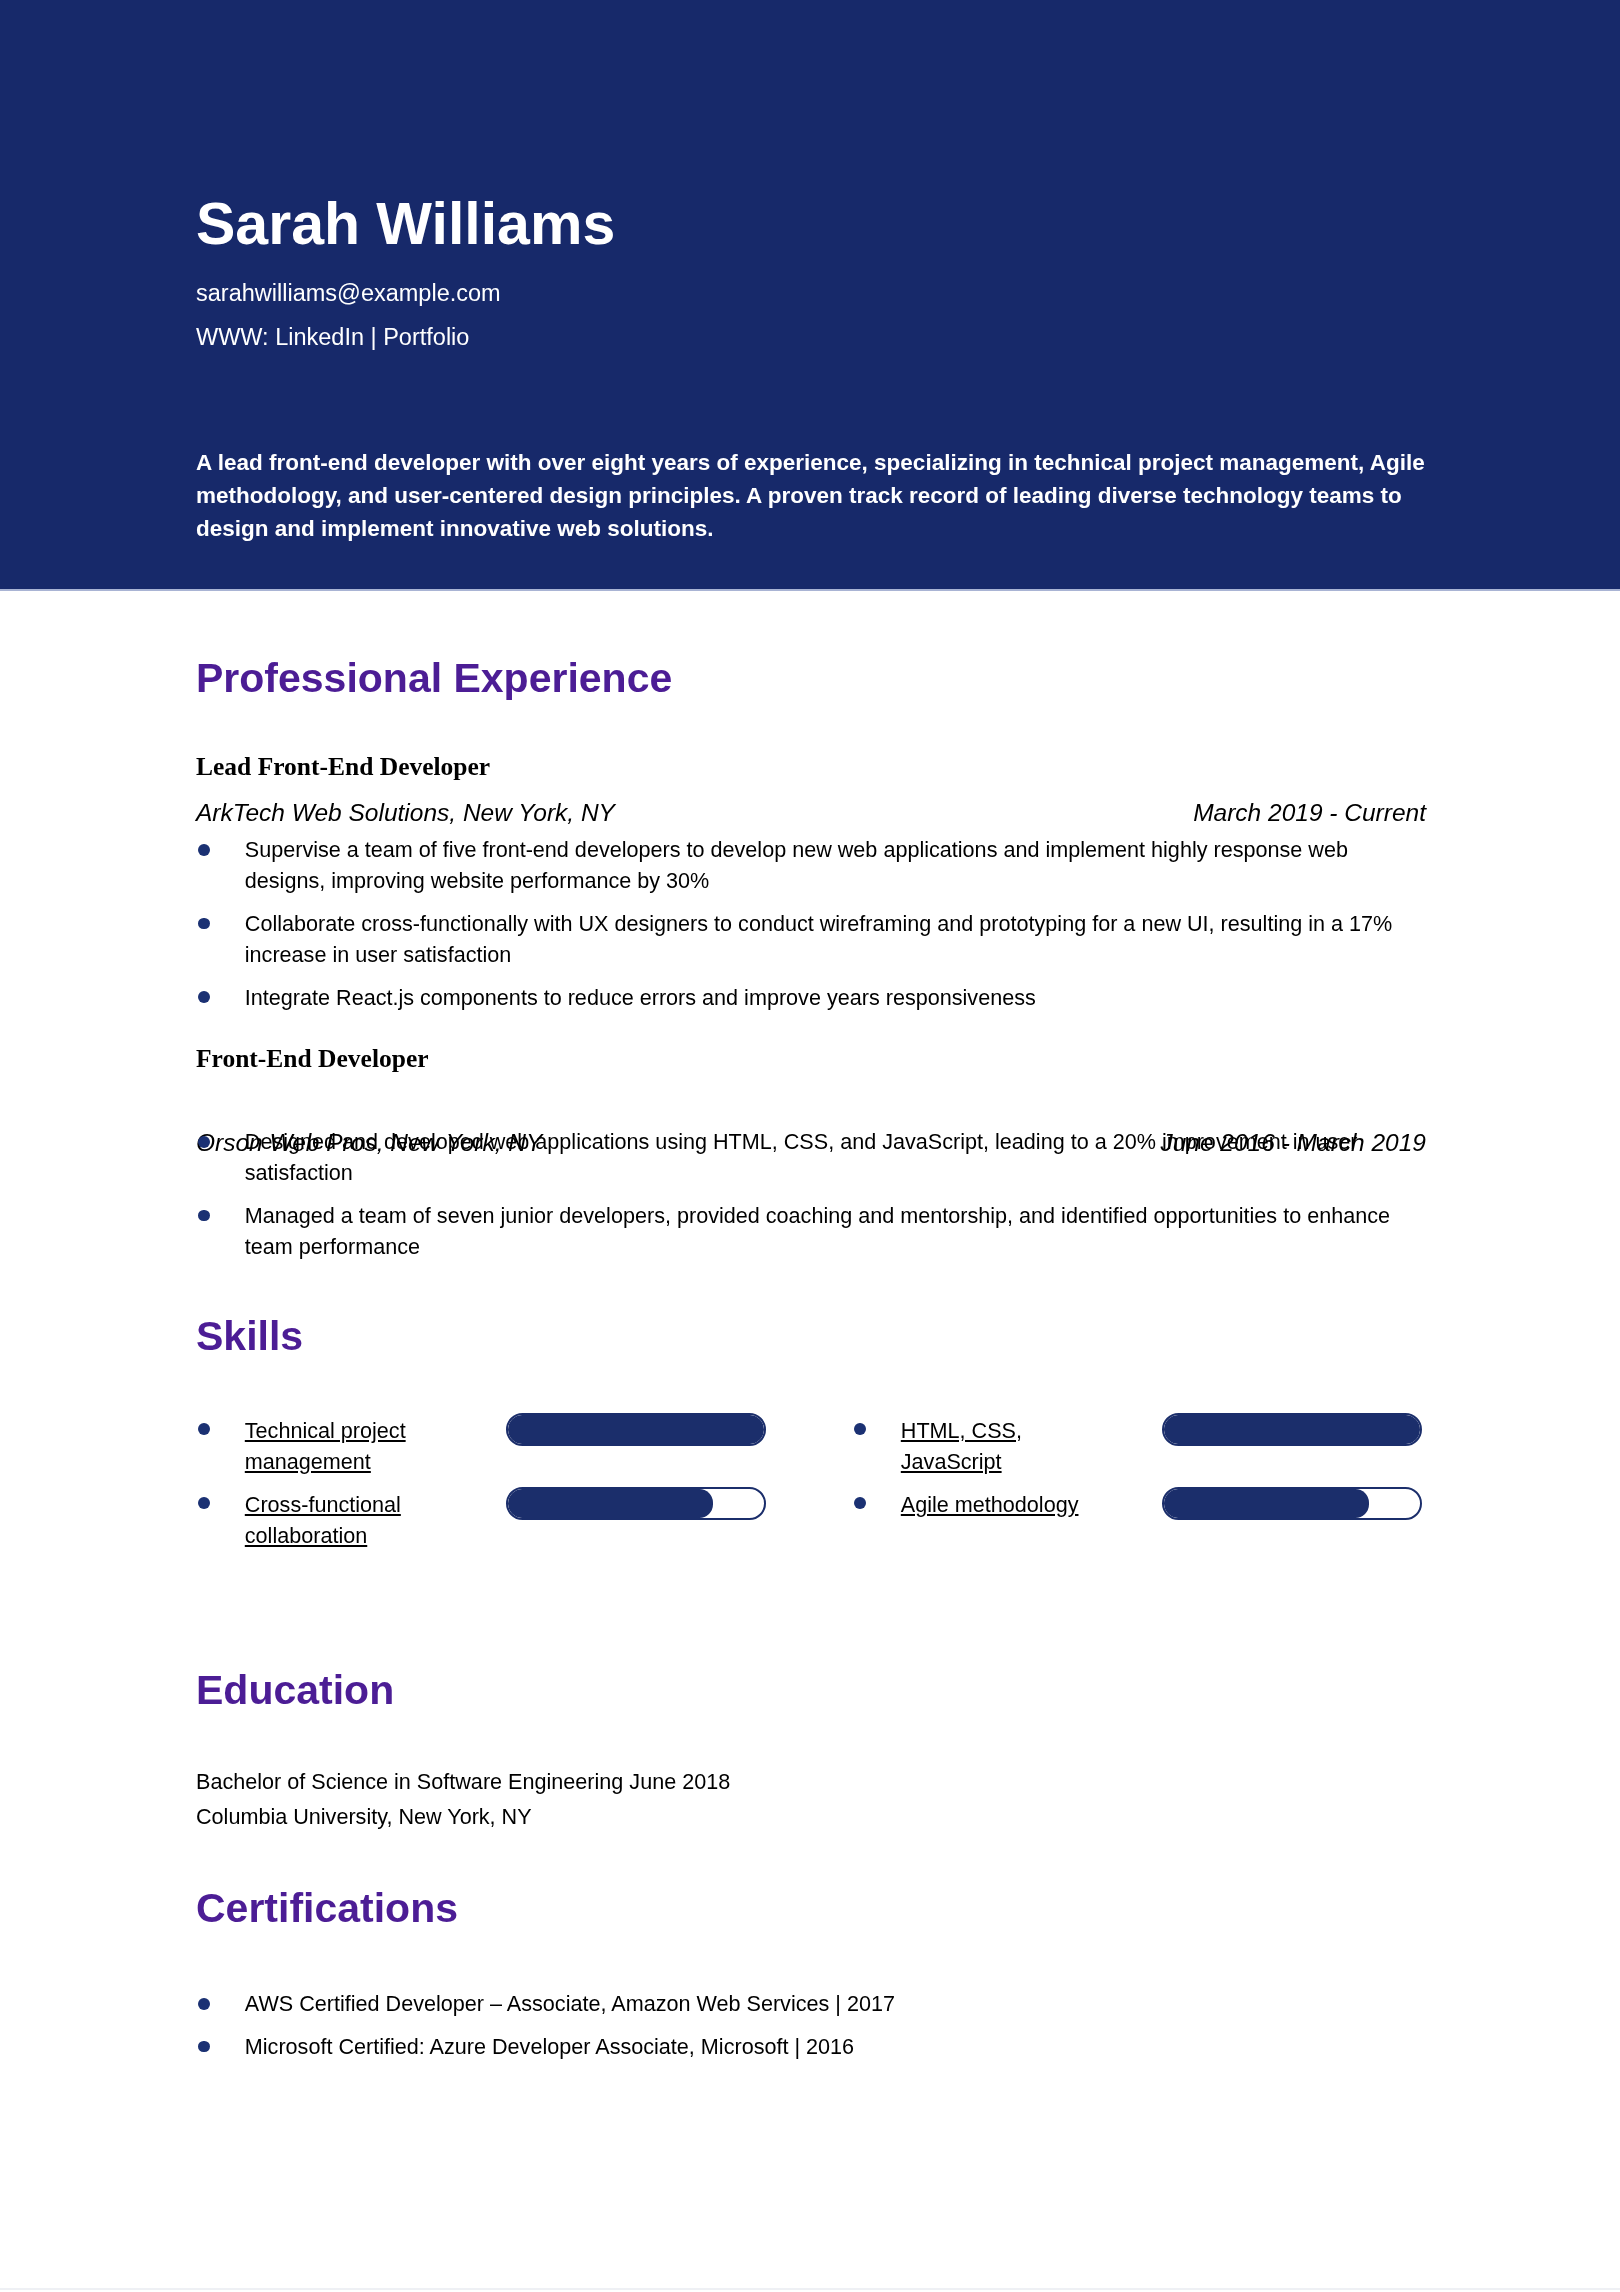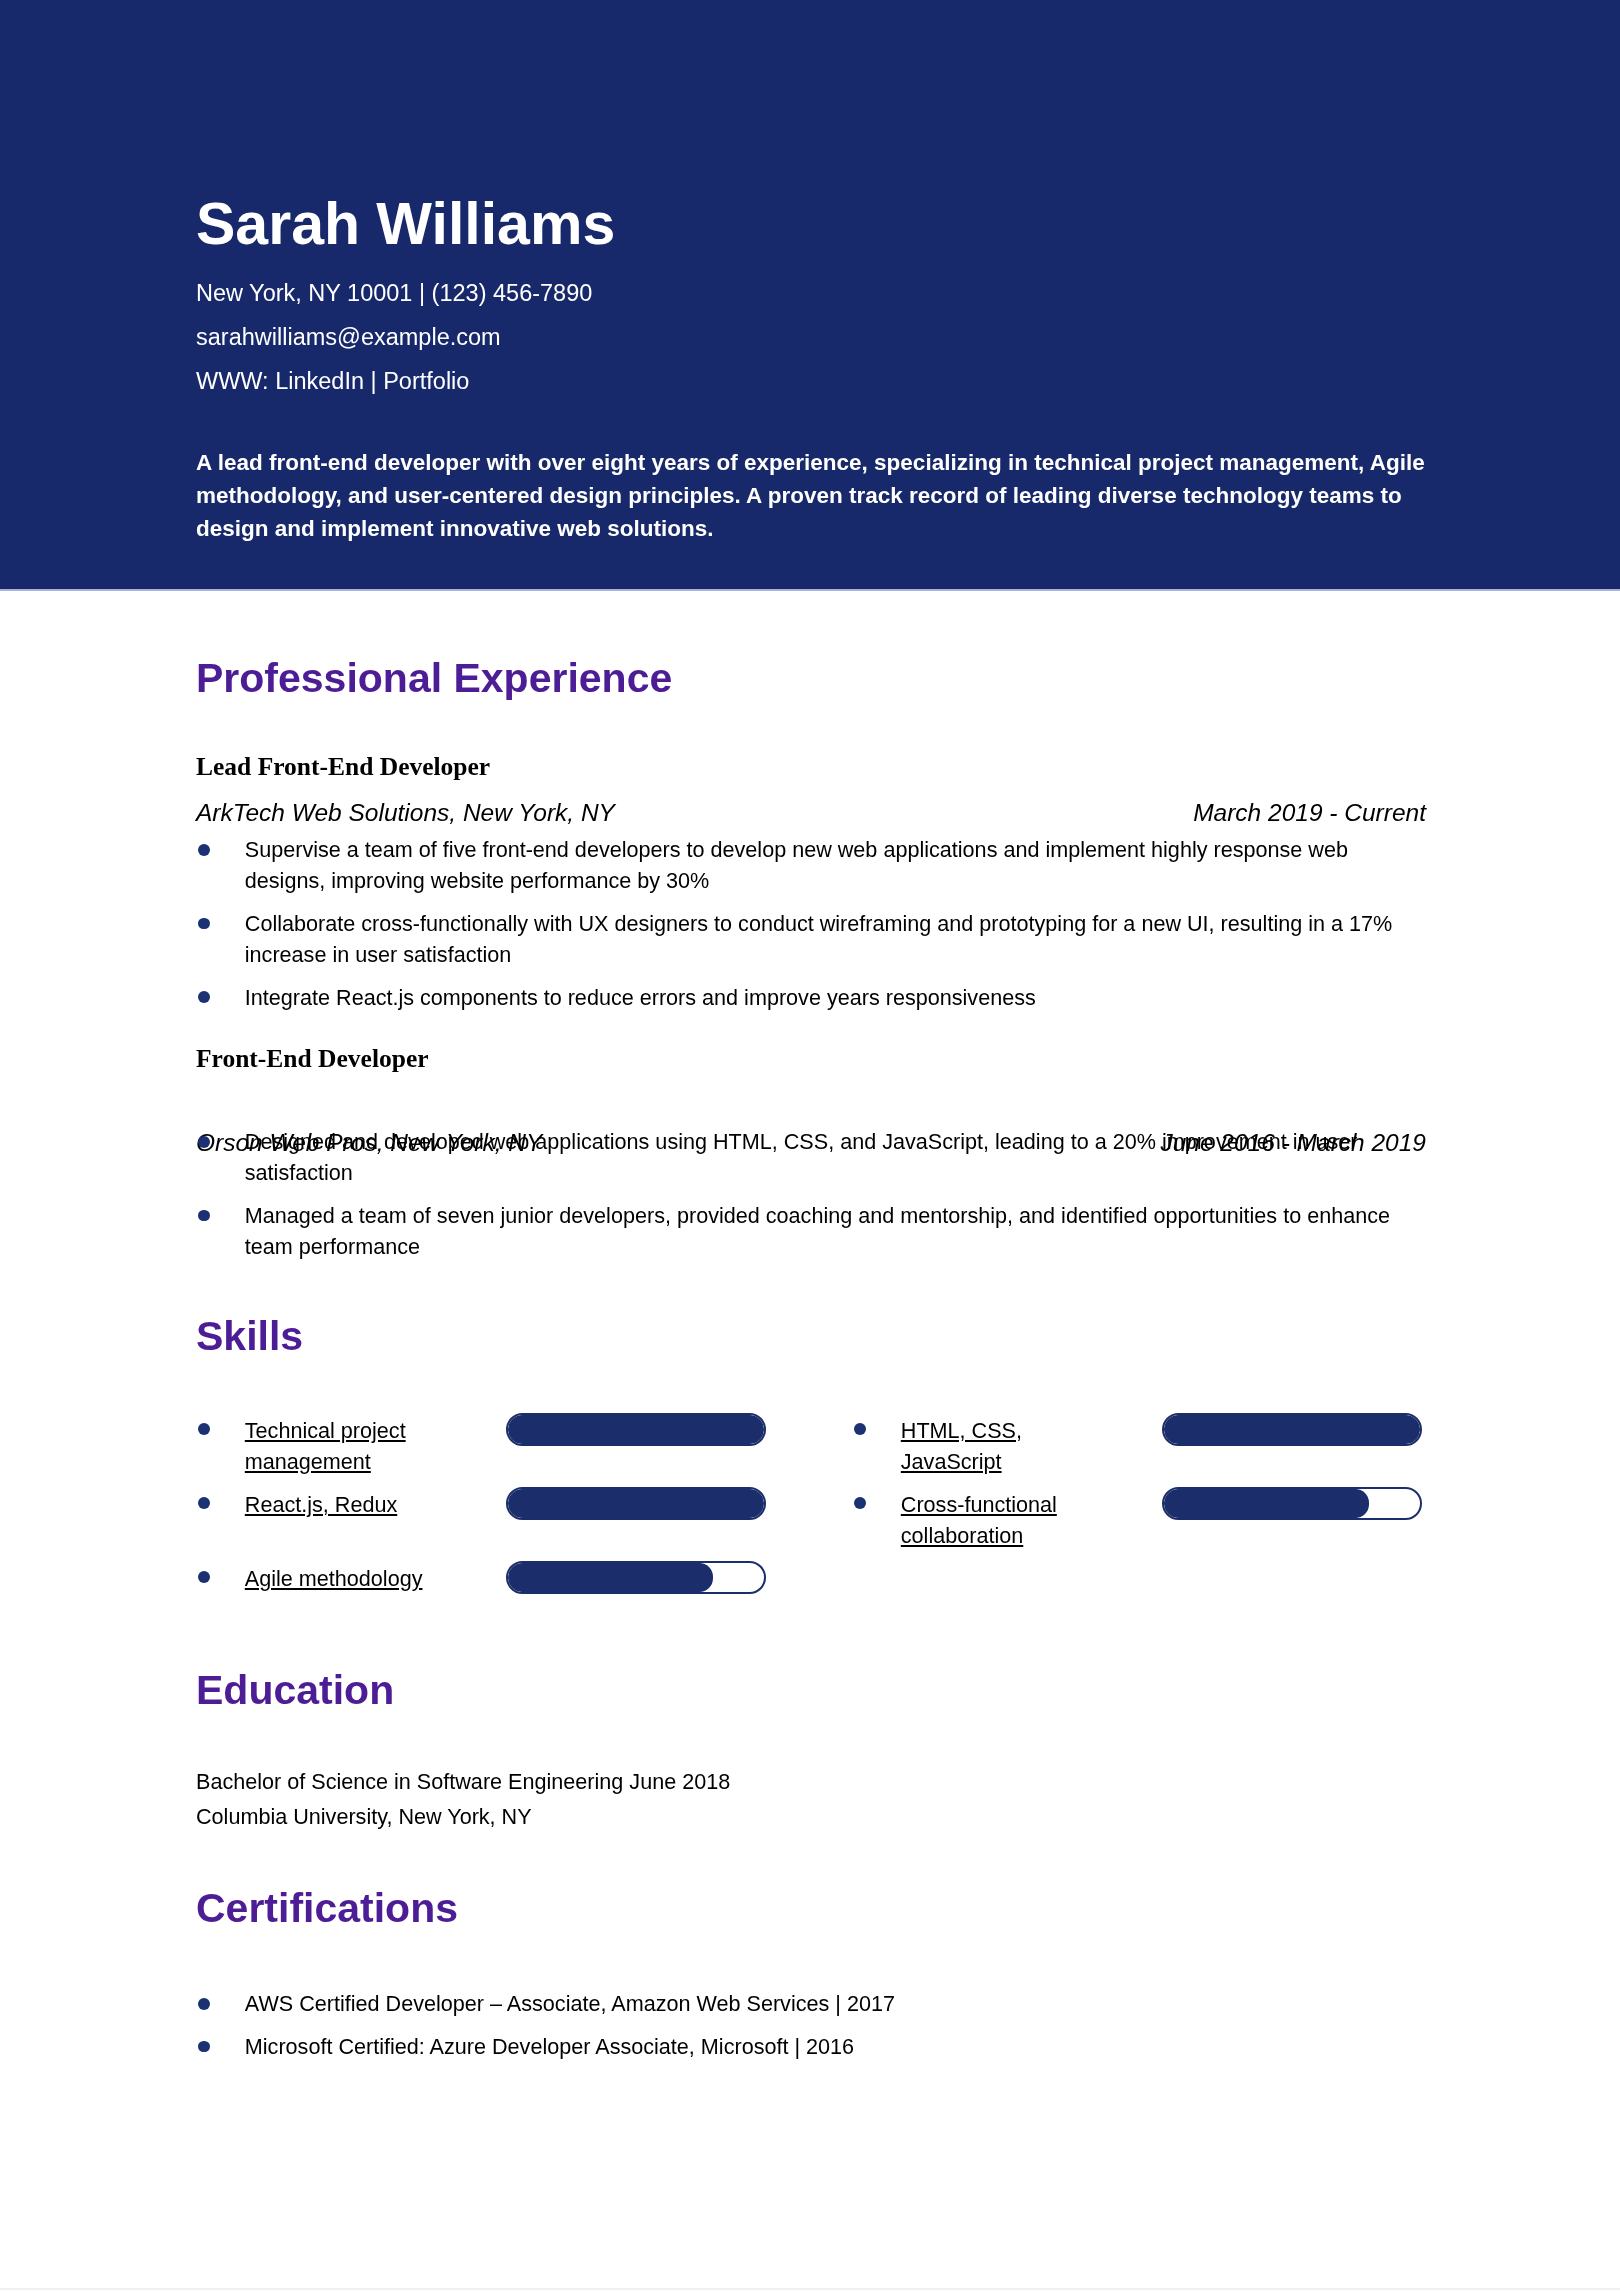--- a/index.html
+++ b/index.html
@@ -73,21 +73,20 @@
   }
 </style>
 </head>
 <body>
 
 <div class="page">
 
   <header class="hdr">
     <h1 class="name">Sarah Williams</h1>
     <div class="contact">
-      <div>New York, NY 10001 | (123) 456-7890</div>
       <div>sarahwilliams@example.com</div>
       <div>WWW: LinkedIn | Portfolio</div>
     </div>
     <p class="summary">A lead front-end developer with over eight years of experience, specializing in technical project management, Agile methodology, and user-centered design principles. A proven track record of leading diverse technology teams to design and implement innovative web solutions.</p>
   </header>
 
   <h2 class="h2" style="top:654px;">Professional Experience</h2>
 
   <div class="job-title" style="top:750px;">Lead Front-End Developer</div>
   <div class="job-meta" style="top:796px;">
@@ -137,27 +136,20 @@
     </div>
     <div class="skill">
       <span class="dot"></span>
       <span class="skill-label">HTML, CSS, JavaScript</span>
       <span class="bar">
           <span class="bar-fill" style="width: 100%;"></span>
         </span>
     </div>
     <div class="skill">
       <span class="dot"></span>
-      <span class="skill-label">React.js, Redux</span>
-      <span class="bar">
-          <span class="bar-fill" style="width: 100%;"></span>
-        </span>
-    </div>
-    <div class="skill">
-      <span class="dot"></span>
       <span class="skill-label">Cross-functional collaboration</span>
       <span class="bar">
           <span class="bar-fill" style="width: 80%;"></span>
         </span>
     </div>
     <div class="skill">
       <span class="dot"></span>
       <span class="skill-label">Agile methodology</span>
       <span class="bar">
           <span class="bar-fill" style="width: 80%;"></span>

